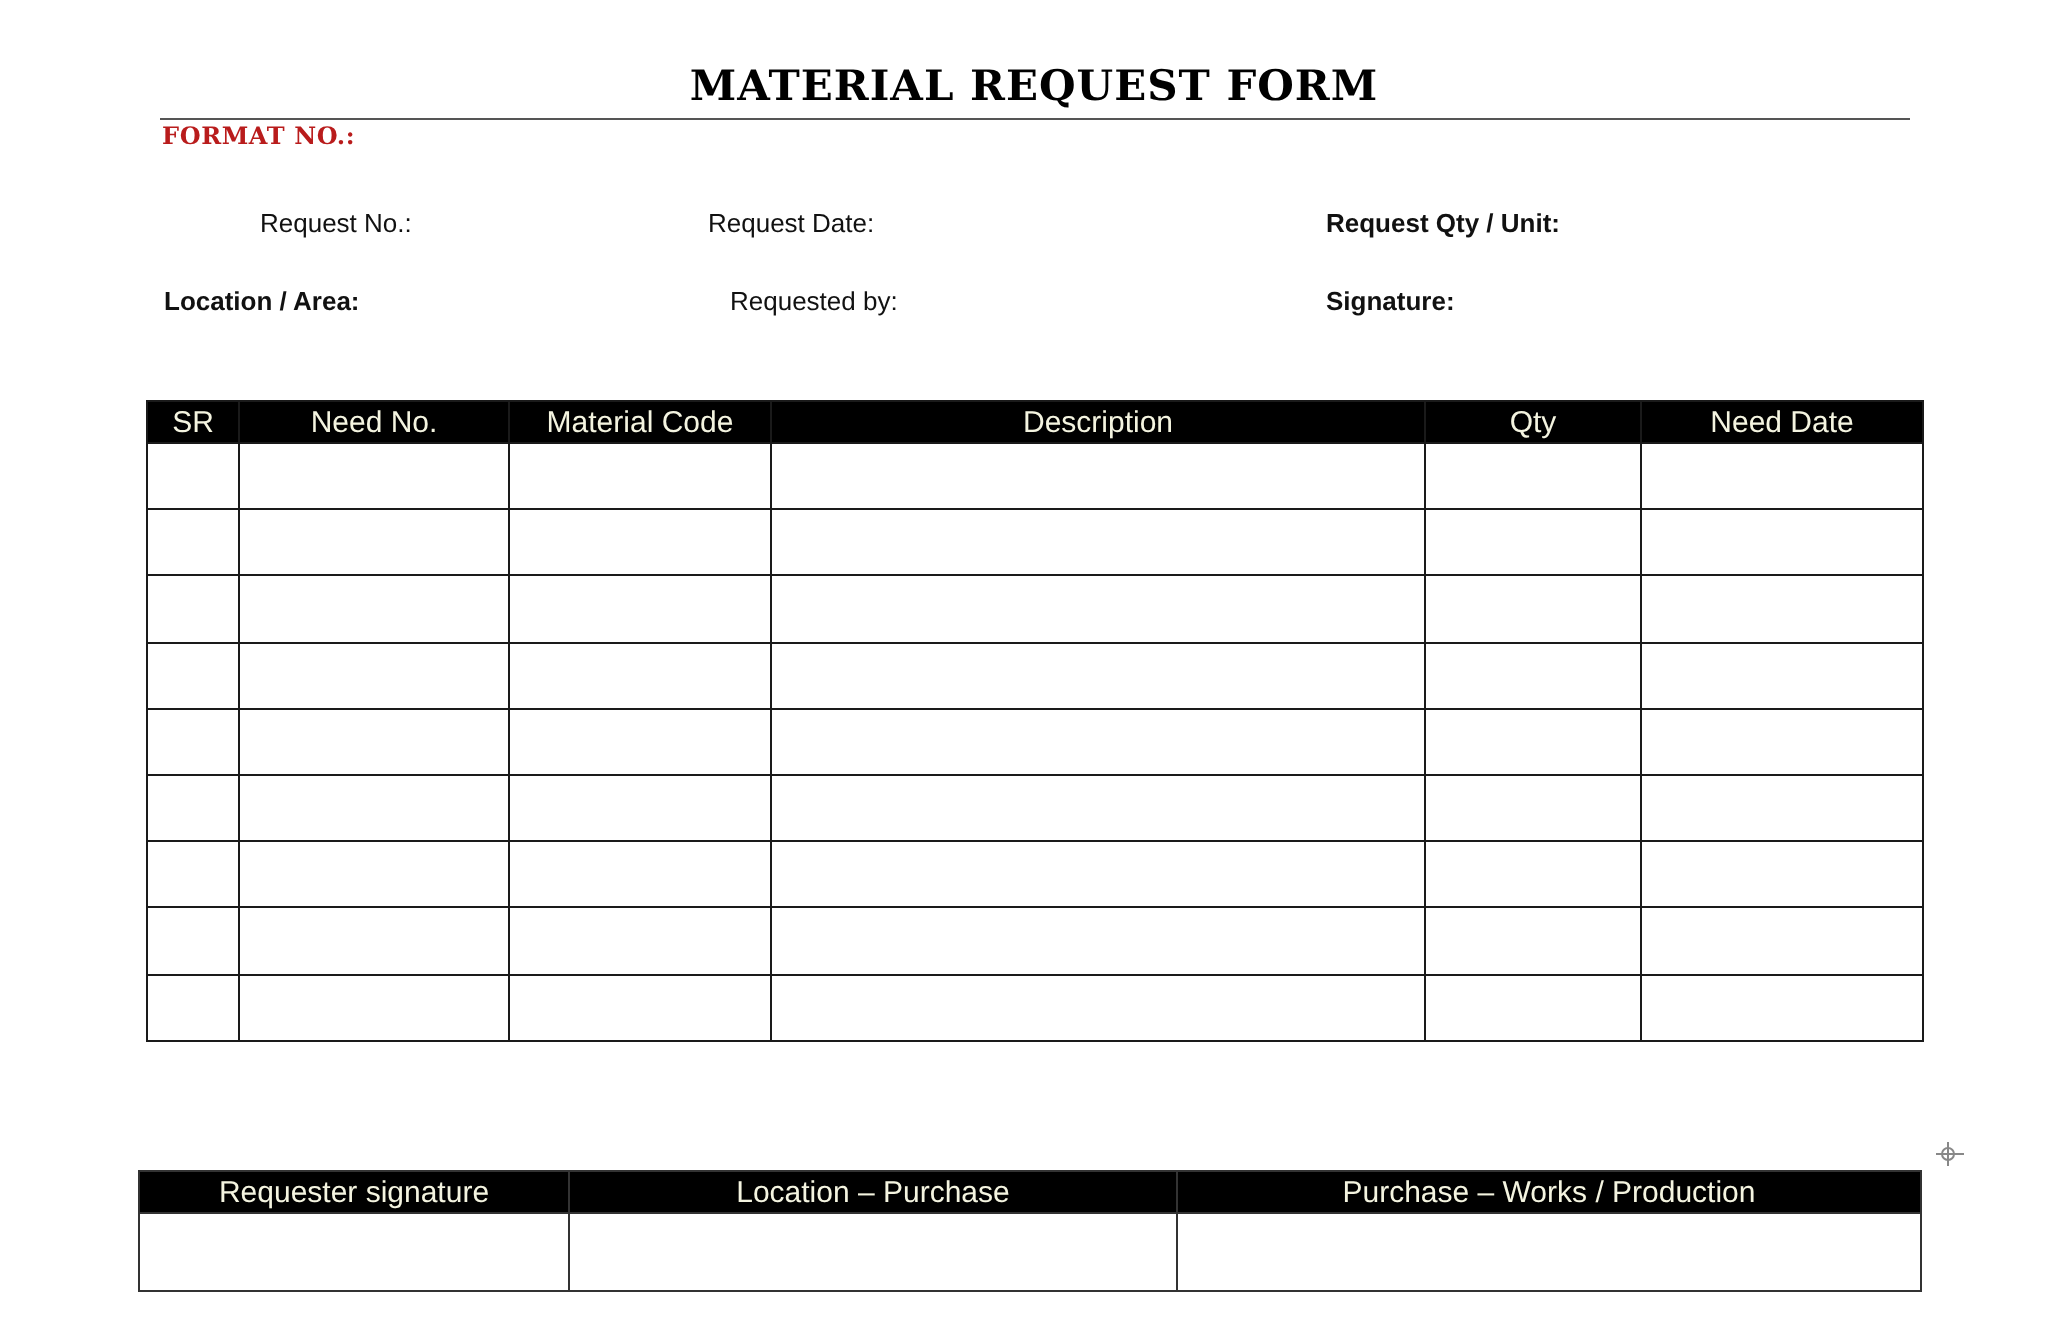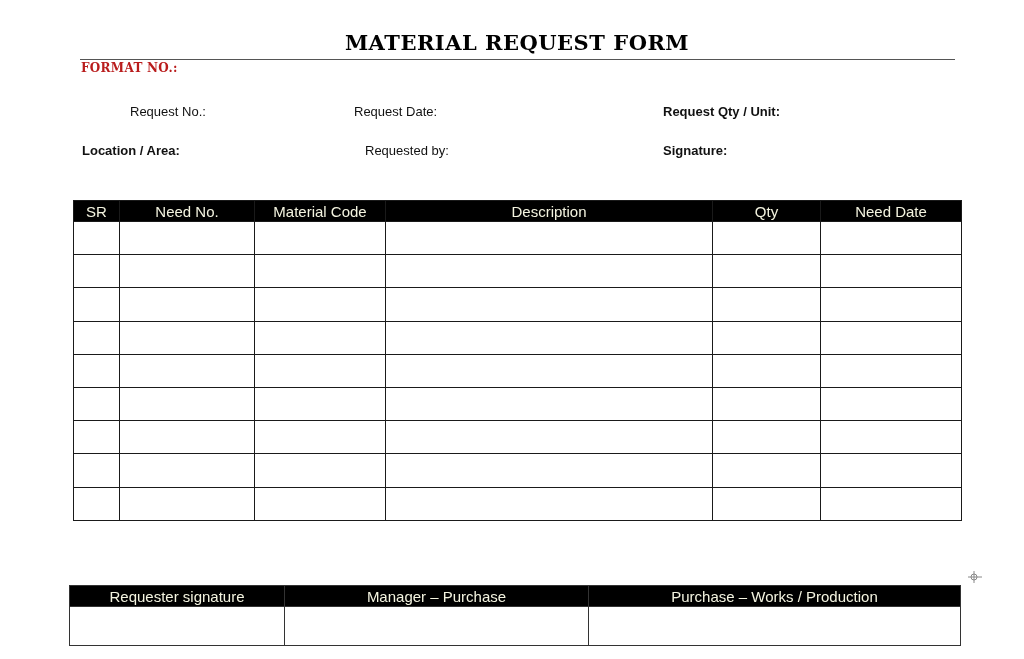--- a/index.html
+++ b/index.html
@@ -129,21 +129,21 @@
 
 <table class="sig-table">
   <colgroup>
     <col style="width:215px">
       <col style="width:304px">
       <col style="width:372px">
   </colgroup>
   <thead>
     <tr>
       <th>Requester signature</th>
-      <th>Manager – Purchase</th>
+      <th>Location – Purchase</th>
       <th>Purchase – Works / Production</th>
     </tr>
   </thead>
   <tbody>
     <tr>
       <td></td>
       <td></td>
       <td></td>
     </tr>
   </tbody>

